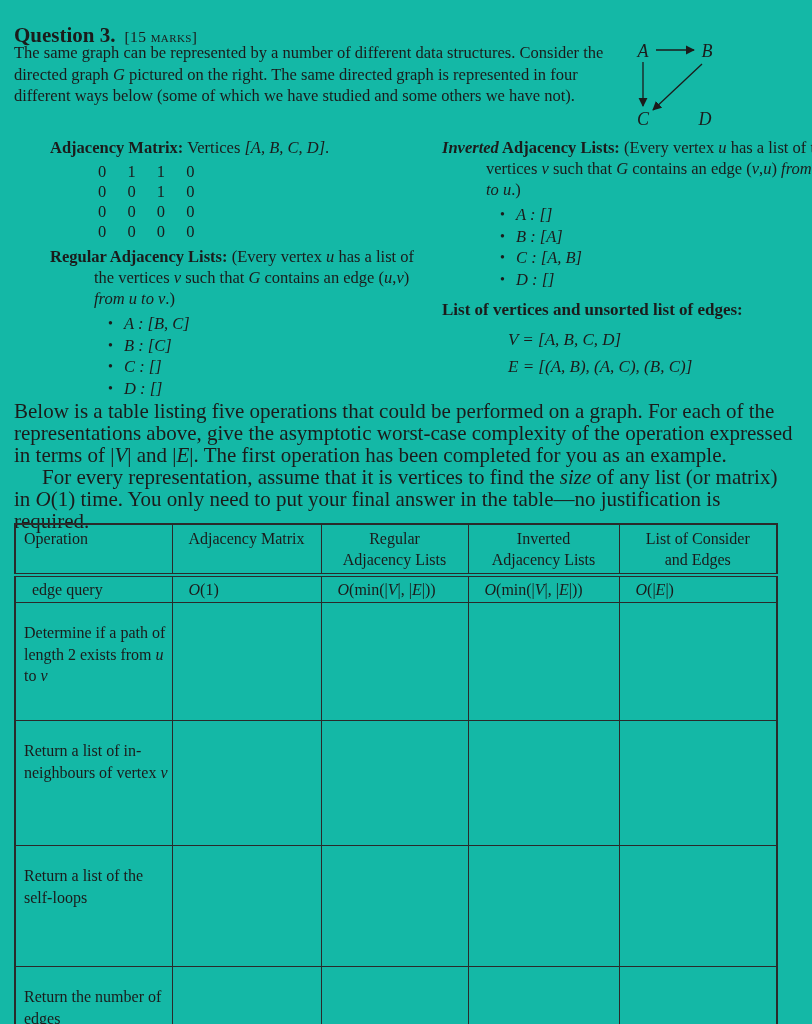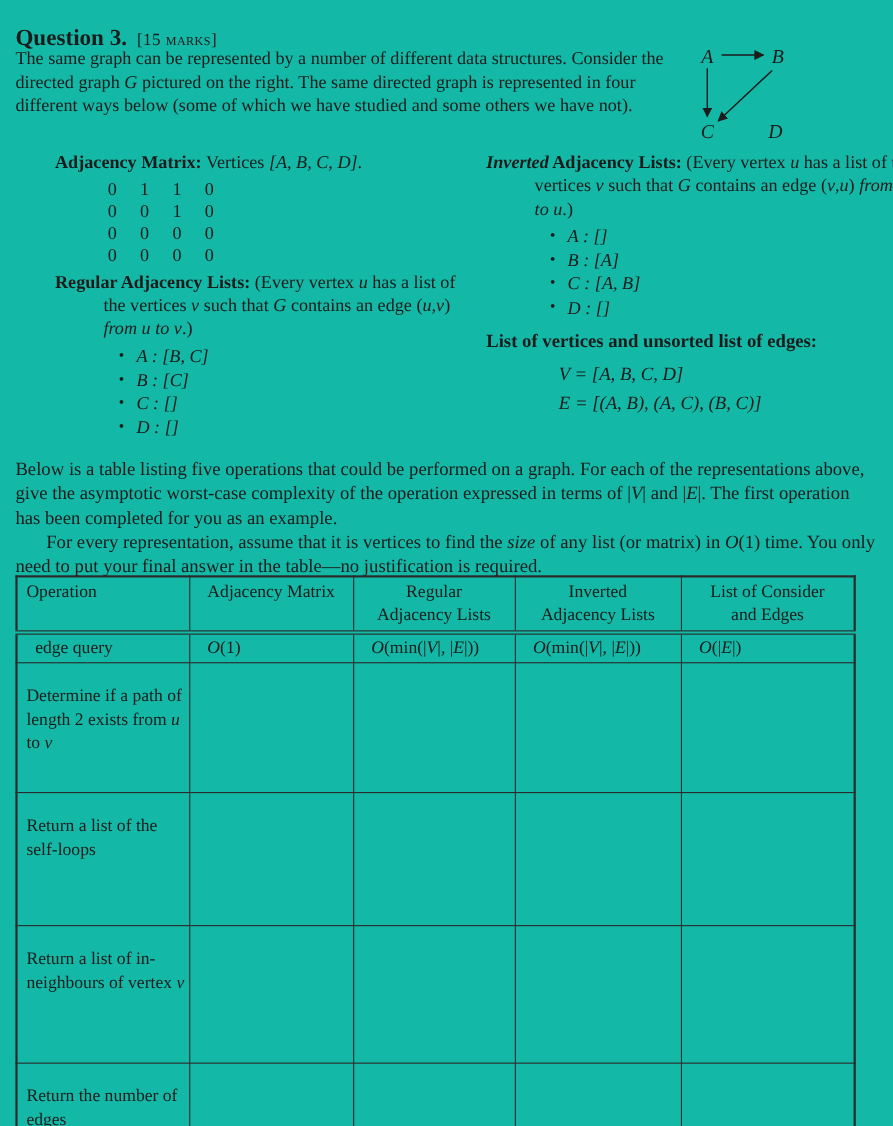--- a/index.html
+++ b/index.html
@@ -27,21 +27,21 @@
   .colR{width:392px;margin-left:6px;}
   .hang{padding-left:44px;text-indent:-44px;font-size:16.5px;line-height:21px;}
   .matrix{margin:4px 0 4px 48px;font-size:16.5px;line-height:20px;word-spacing:17px;}
   ul.blist{list-style:none;margin:4px 0 0 0;padding:0 0 0 74px;font-size:16.5px;line-height:21.5px;}
   ul.blist li{position:relative;font-style:italic;}
   ul.blist li::before{content:"•";position:absolute;left:-16px;font-style:normal;font-size:14px;}
   .lveHeading{font-weight:bold;font-size:17px;margin-top:9px;line-height:21px;}
   .eqs{margin:6px 0 0 66px;font-size:17px;line-height:27px;font-style:italic;}
 
   
-  .instr{position:absolute;top:400px;left:14px;width:784px;font-size:17px;line-height:22px;margin-top:16px;}
+  .instr{position:absolute;top:400px;left:14px;width:784px;font-size:21px;line-height:22px;}
   .instr p{margin:0;}
   .instr p.indent{text-indent:28px;}
 
   
   .ctable{position:absolute;top:523px;left:14px;border-collapse:collapse;table-layout:fixed;}
   .ctable th,.ctable td{border:1.5px solid #2a2a2a;font-weight:normal;font-size:16px;
     vertical-align:top;overflow:hidden;}
   .ctable{border:2px solid #2a2a2a;}
   .ctable thead th{height:44px;text-align:center;line-height:21px;padding-top:3px;
     border-bottom:4px double #2a2a2a;}
@@ -157,29 +157,29 @@
         <td><span class="it">O</span><span>(min(|</span><span class="it">V</span><span>|, |</span><span class="it">E</span><span>|))</span></td>
         <td><span class="it">O</span><span>(|</span><span class="it">E</span><span>|)</span></td>
       </tr>
       <tr class="bigRow h98">
         <td><span>Determine if a path of length 2 exists from </span><span class="it">u</span><span> to </span><span class="it">v</span></td>
         <td></td>
         <td></td>
         <td></td>
         <td></td>
       </tr>
-      <tr class="bigRow h101">
-        <td><span>Return a list of the self-loops</span></td>
+      <tr class="bigRow h105">
+        <td><span>Return a list of in-neighbours of vertex </span><span class="it">v</span></td>
         <td></td>
         <td></td>
         <td></td>
         <td></td>
       </tr>
-      <tr class="bigRow h105">
-        <td><span>Return a list of in-neighbours of vertex </span><span class="it">v</span></td>
+      <tr class="bigRow h101">
+        <td><span>Return a list of the self-loops</span></td>
         <td></td>
         <td></td>
         <td></td>
         <td></td>
       </tr>
       <tr class="bigRow h101">
         <td><span>Return the number of edges</span></td>
         <td></td>
         <td></td>
         <td></td>

